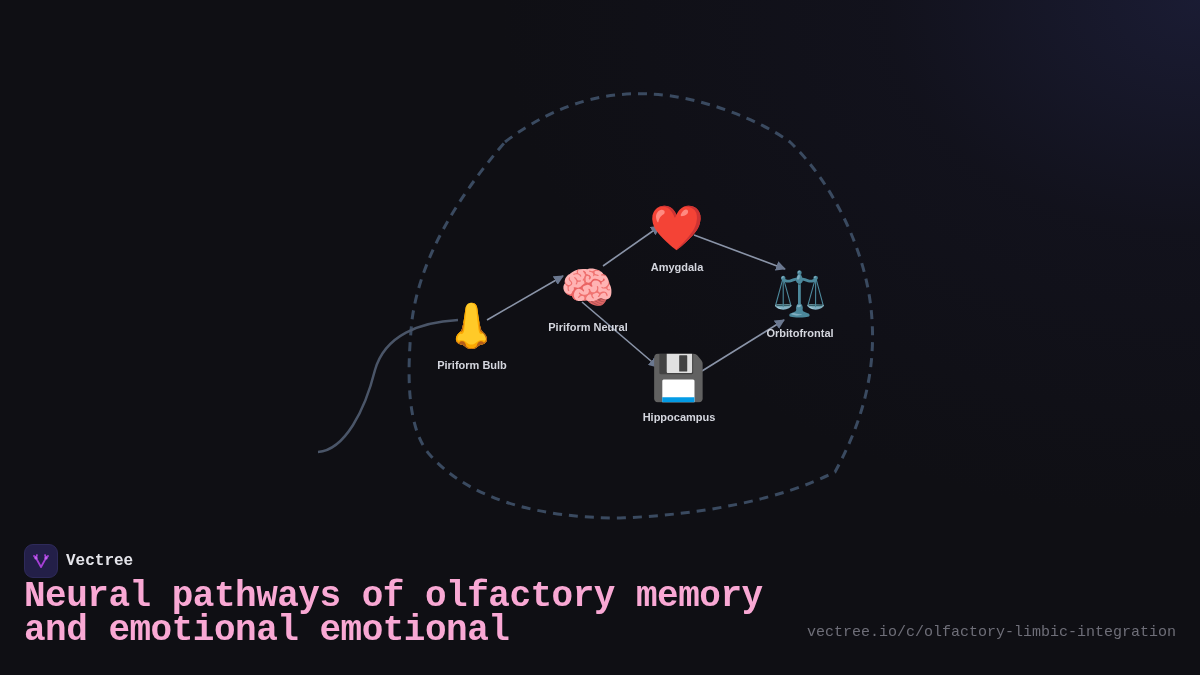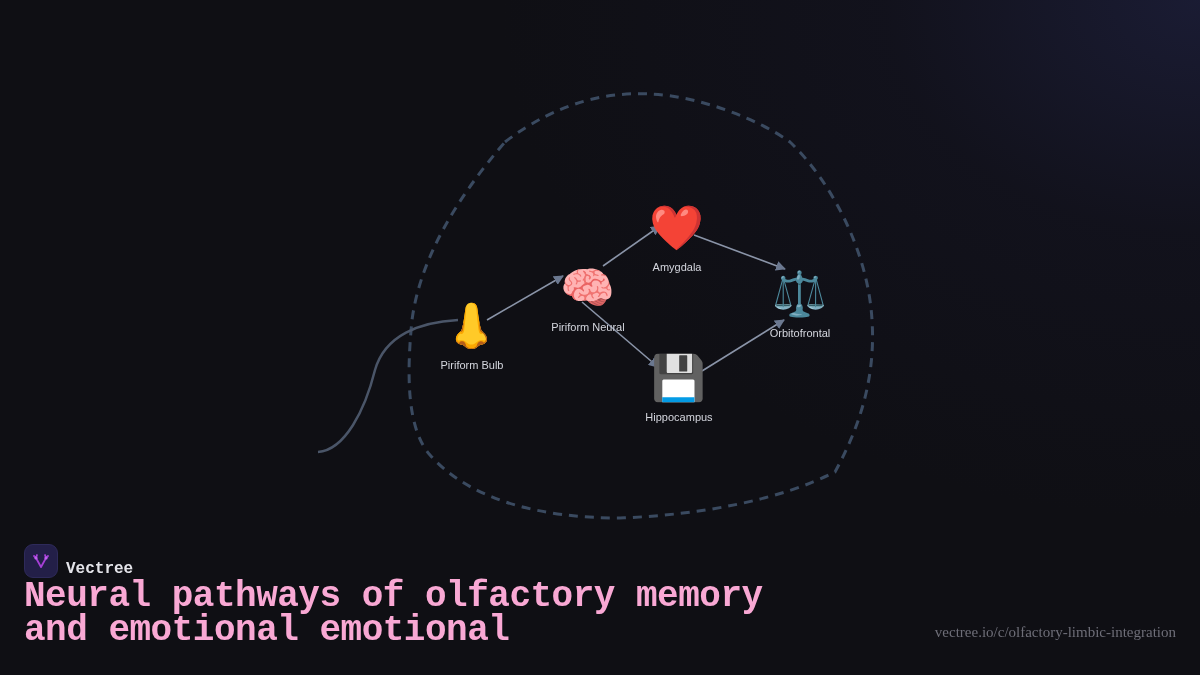--- a/index.html
+++ b/index.html
@@ -16,43 +16,43 @@
     svg.diagram { position: absolute; left: 0; top: 0; }
     .node {
       position: absolute; transform: translate(-50%, -50%);
       display: flex; flex-direction: column; align-items: center;
     }
     .node .emoji {
       font-size: 44px; line-height: 50px; height: 50px;
       font-family: "DejaVu Sans", sans-serif;
     }
     .node .label {
-      margin-top: 8px; font-size: 11px; font-weight: normal; color: #d4d6de;
+      margin-top: 8px; font-size: 11px; font-weight: bold; color: #d4d6de;
       white-space: nowrap;
     }
     .brand {
-      position: absolute; left: 24px; top: 544px; display: flex; align-items: flex-end; gap: 8px;
+      position: absolute; left: 24px; top: 544px; display: flex; align-items: center; gap: 8px;
     }
     .logo {
       width: 34px; height: 34px; border-radius: 9px; background: #231f48;
       border: 1px solid #2e2a5a; box-sizing: border-box;
       display: flex; align-items: center; justify-content: center;
     }
     .brand-name {
       font-family: "Liberation Mono", monospace; font-weight: bold; font-size: 16px; color: #e4e4ea;
     }
     .title {
       position: absolute; left: 24px; top: 580px; margin: 0;
       font-family: "Liberation Mono", monospace; font-weight: bold;
       font-size: 36px; line-height: 34px; color: #f9a8d4; letter-spacing: -0.5px;
     }
     .title span { display: block; }
     .url {
       position: absolute; right: 24px; top: 624px;
-      font-family: Liberation Serif, serif; font-size: 15px; color: #6e6e78;
+      font-family: Liberation Mono, monospace; font-size: 15px; color: #6e6e78;
     }
   </style>
 </head>
 <body>
 
 <div class="bg-glow"></div>
 
 <svg class="diagram" width="1200" height="675" viewBox="0 0 1200 675">
   <defs>
     <marker id="arrow" markerWidth="10" markerHeight="10" refX="9" refY="5" orient="auto" markerUnits="userSpaceOnUse">

